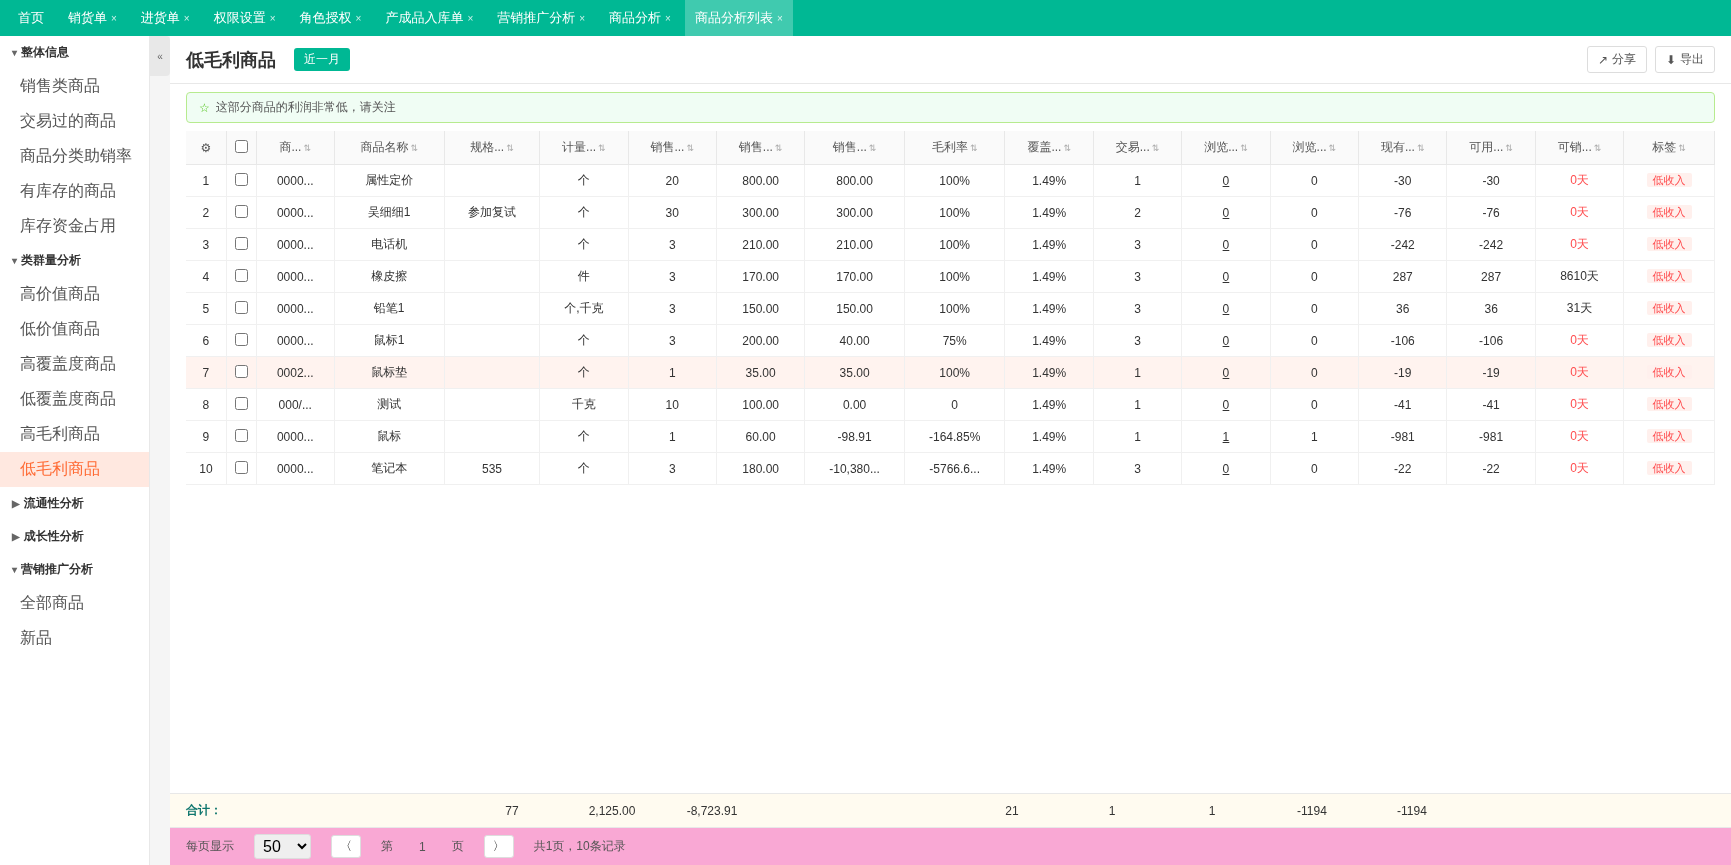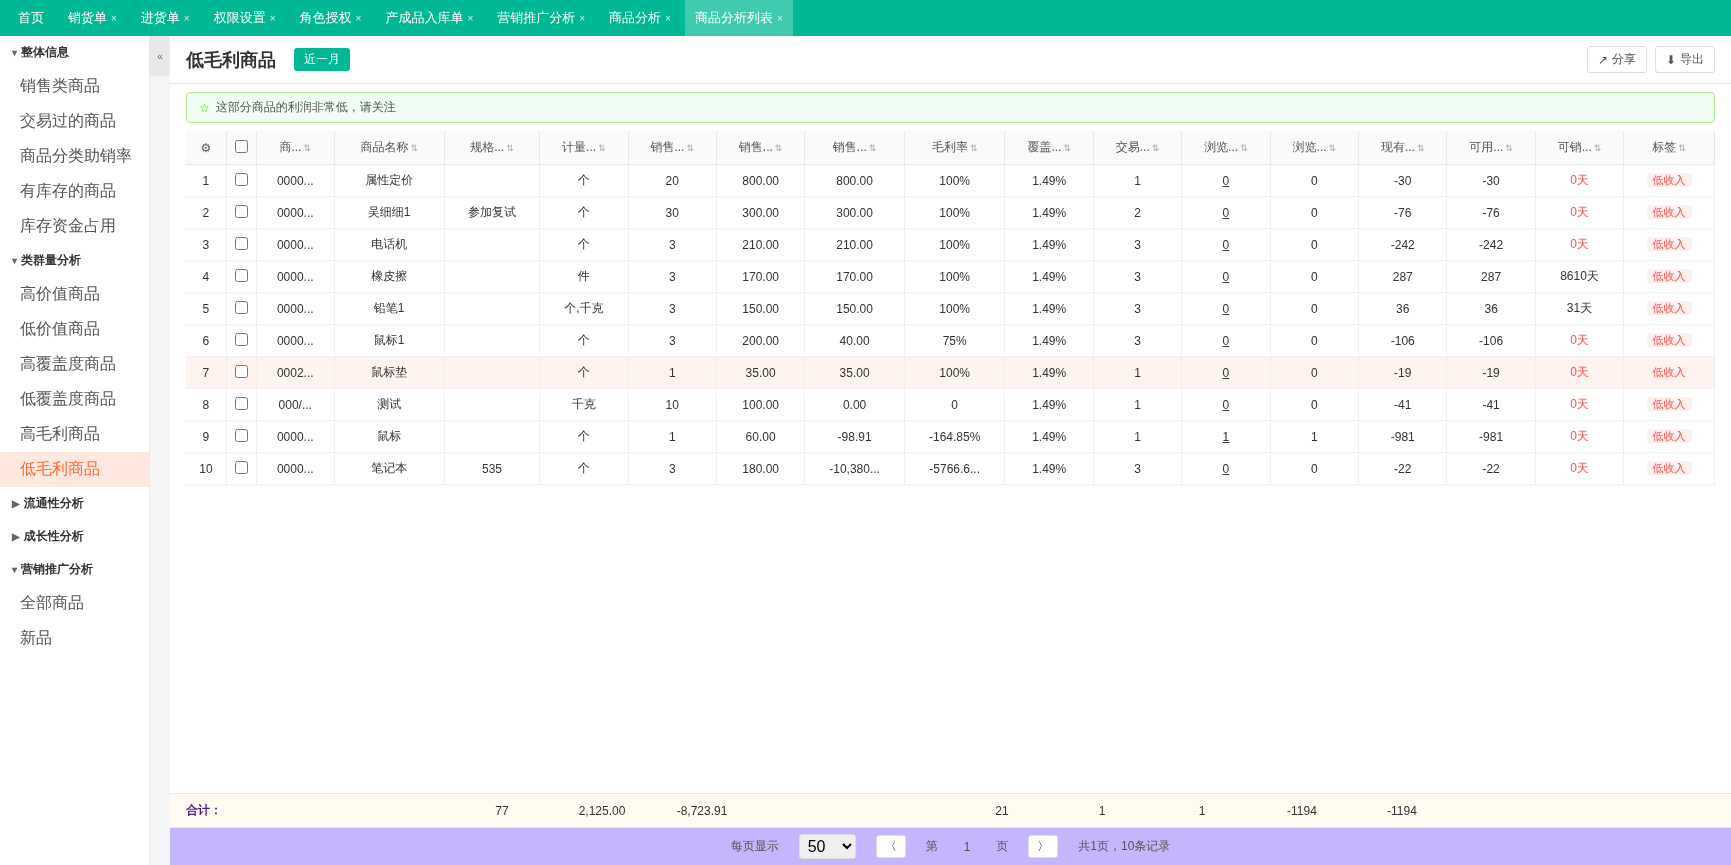--- a/index.html
+++ b/index.html
@@ -202,31 +202,31 @@
     
     .table-footer {
       background: #fffbf0;
       border-top: 1px solid #e8e8e8;
       padding: 8px 16px;
       display: flex;
       align-items: center;
       gap: 20px;
       font-size: 12px;
     }
-    .footer-label { color: #4c1d95; font-weight: bold; }
+    .footer-label { color: #0f766e; font-weight: bold; margin-right: 10px; }
     .footer-cell { min-width: 80px; text-align: center; }
 
     
     .pagination-bar {
-      background: #c4b5fd;
+      background: #f9a8d4;
       border-top: 1px solid #e8e8e8;
       padding: 6px 16px;
       display: flex;
       align-items: center;
-      justify-content: center;
+      justify-content: flex-start;
       gap: 20px;
       font-size: 12px;
       color: #555;
     }
     .pagination-bar select {
       border: 1px solid #ddd;
       padding: 2px 4px;
       border-radius: 3px;
       font-size: 16px;
     }

